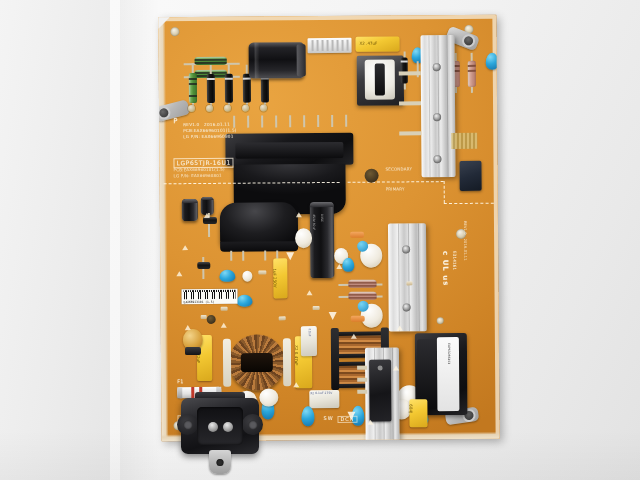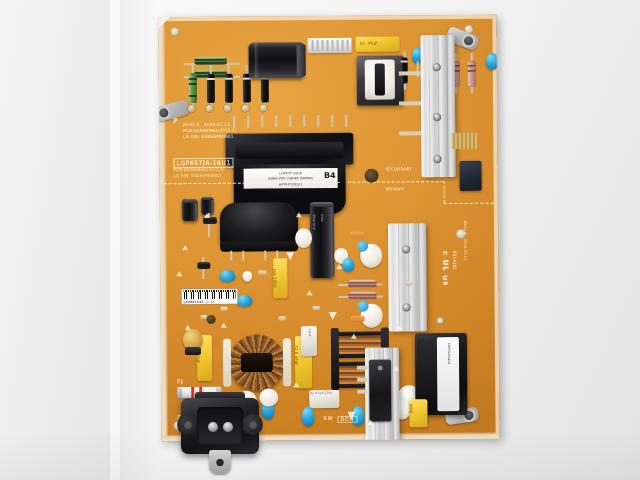--- a/index.html
+++ b/index.html
@@ -299,26 +299,20 @@
       <div class="lead" style="left:90px;top:-9px;height:12px;"></div>
       <div class="lead" style="left:104px;top:-9px;height:12px;"></div>
       <div class="lead" style="left:118px;top:-9px;height:12px;"></div>
     </div>
     <div class="xfmr" style="left:66px;top:117px;width:128px;height:32px;">
       <div class="band" style="left:10px;top:9px;width:108px;height:16px;border-radius:2px;"></div>
     </div>
     <div class="xfmr" style="left:74px;top:148px;width:112px;height:50px;border-radius:0 0 14px 14px;
          background:radial-gradient(80% 60% at 50% 0%,#36363a,#19191c 55%,#0c0c0e);"></div>
 
-    <div class="wlbl" style="left:84px;top:152px;width:94px;height:20px;">
-      <div class="l1" style="top:2.5px;">LGP65T-16U6</div>
-      <div class="l2" style="top:8px;">LGEIN  PSU  LGEWR  (NVMIX)</div>
-      <div class="l3" style="top:13.5px;">EAY64529101</div>
-      <div class="big">B4</div>
-    </div>
 
     <div class="silk" style="left:14px;top:141px;font-size:6px;letter-spacing:.6px;border:1px solid rgba(255,246,228,.75);padding:1px 2px;">LGP65TJR-16U1</div>
     <div class="silk" style="left:14px;top:151px;font-size:4px;opacity:.75;">PCB:EAX66960101(1.5)</div>
     <div class="silk" style="left:14px;top:157px;font-size:4px;opacity:.75;">LG P/N: EAX66960801</div>
 
     <div class="silk dk" style="left:24px;top:106px;font-size:4.2px;">REV1.0   2016.01.11</div>
     <div class="silk dk" style="left:24px;top:112px;font-size:4.2px;">PCB:EAX66960101(1.5)</div>
     <div class="silk dk" style="left:24px;top:118px;font-size:4.2px;">LG P/N: EAX66960801</div>
     <div class="silk" style="left:14px;top:101px;font-size:7px;">P</div>
 

